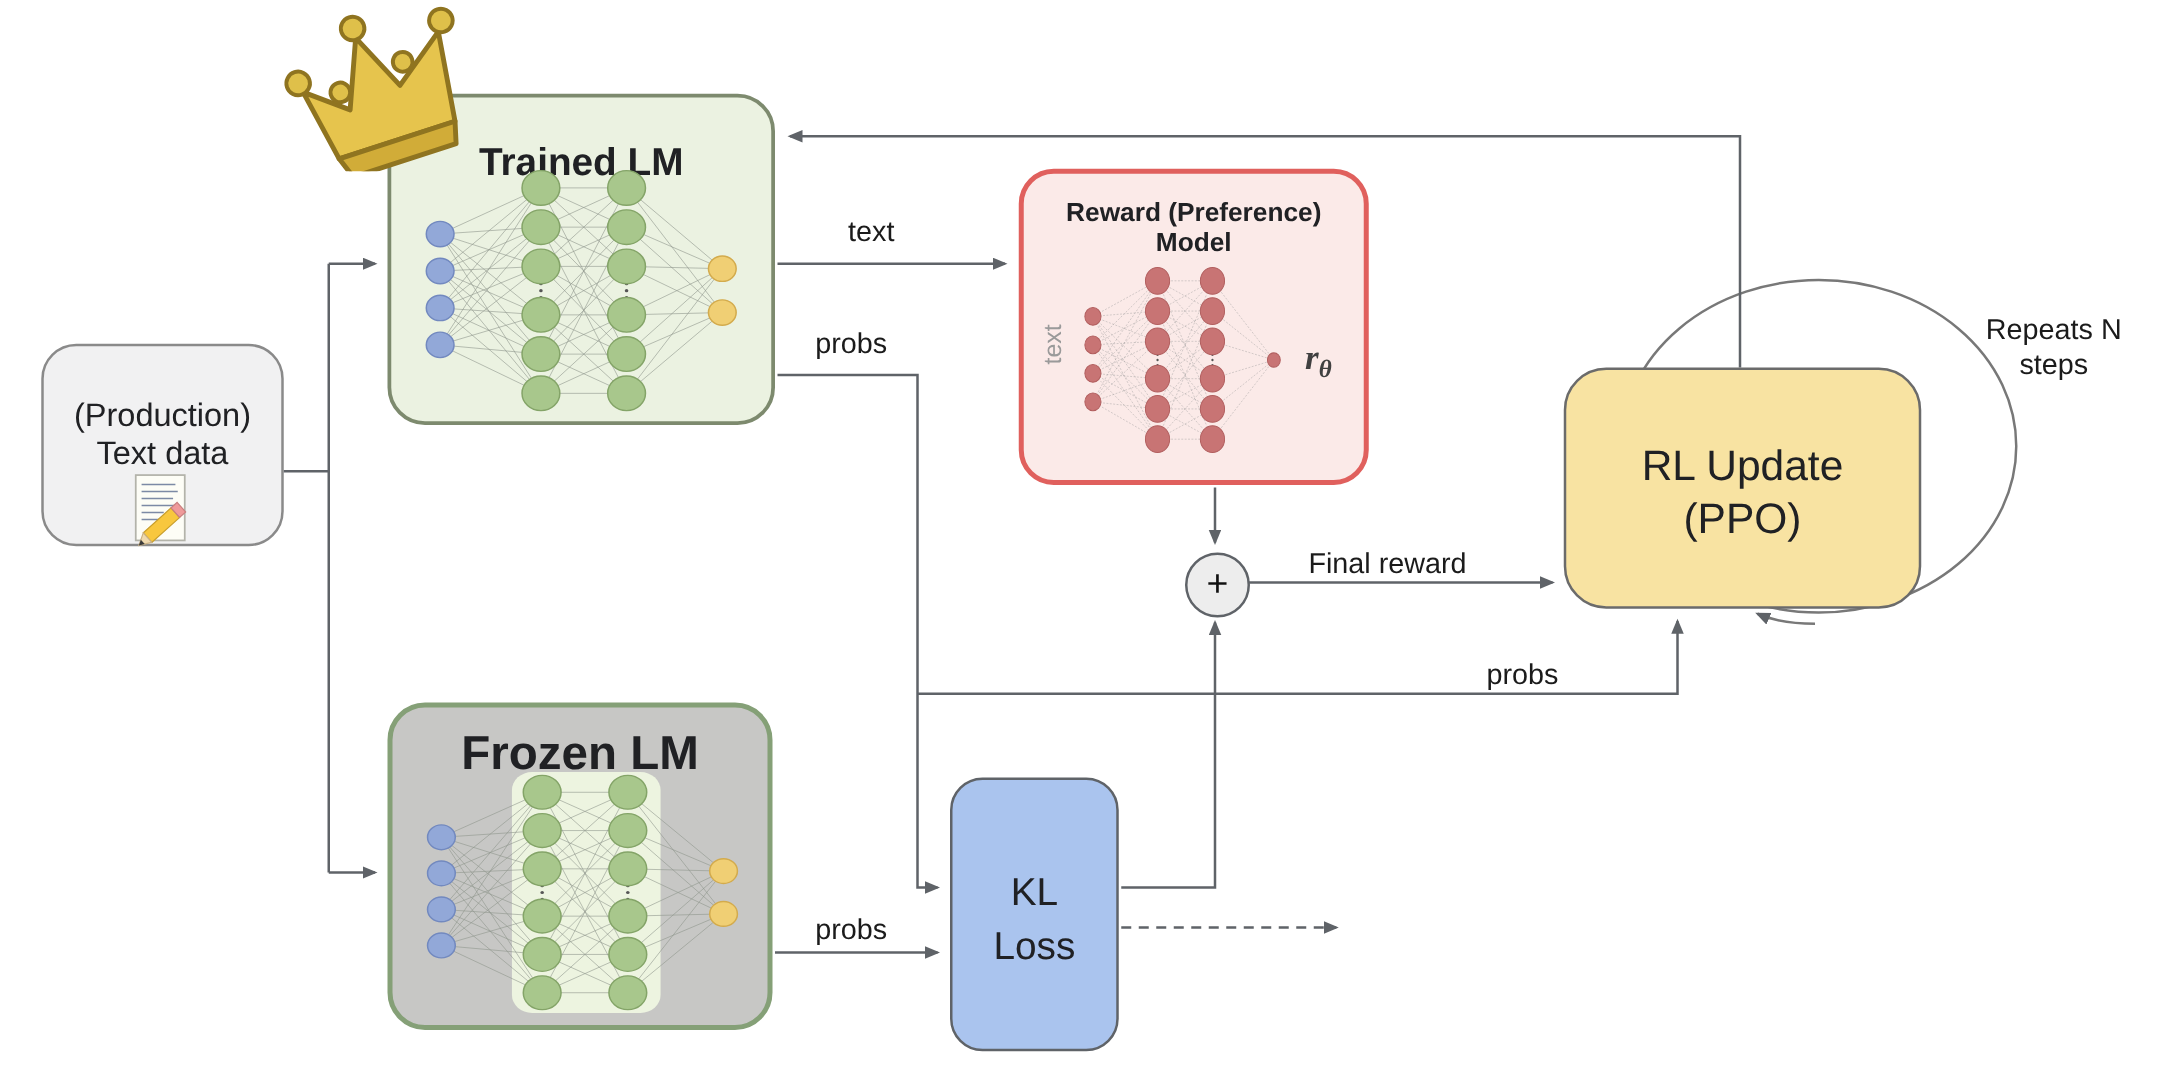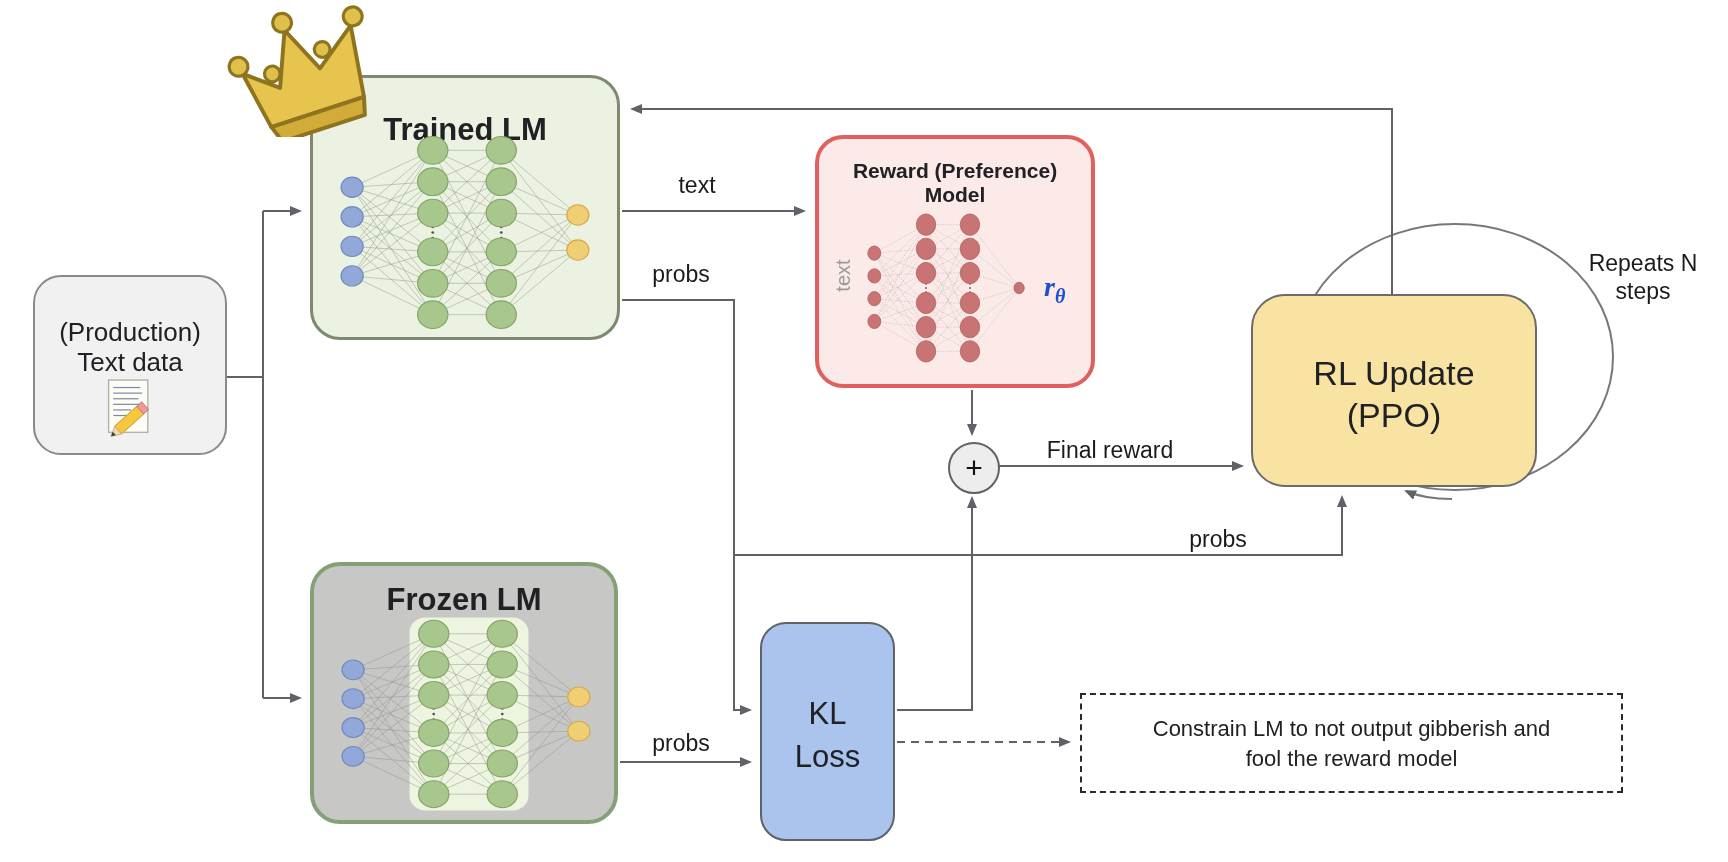--- a/index.html
+++ b/index.html
@@ -15,34 +15,34 @@
   .box-trained{background:var(--c-trained_fill,#ebf2e1);border:3px solid var(--c-trained_border,#7d8a6e);}
   .box-frozen{background:var(--c-frozen_fill,#c7c7c5);border:4px solid var(--c-frozen_border,#85a077);}
   .box-reward{background:var(--c-reward_fill,#fbeae8);border:4px solid var(--c-reward_border,#e0605d);border-radius:28px;}
   .box-rl{background:var(--c-rl_fill,#f8e3a2);border:2.5px solid var(--c-rl_border,#6b6b6b);border-radius:34px;}
   .box-kl{background:var(--c-kl_fill,#aac4ee);border:2px solid var(--c-kl_border,#5f6368);border-radius:26px;}
   .box-constrain{background:#fff;border:2.5px dashed #2a2a2a;}
   .plus-circle{position:absolute;width:48px;height:48px;border-radius:50%;
     background:var(--c-plus_fill,#ededed);border:2px solid #5f6368;
     display:flex;align-items:center;justify-content:center;font-size:30px;color:#111;}
   .rot-label{position:absolute;color:#9a9a9a;font-size:20px;transform:rotate(-90deg);transform-origin:center;}
-  .rtheta{position:absolute;font-family:"Liberation Serif",serif;font-style:italic;font-size:28px;font-weight:bold;color:#1d4ed8;}
+  .rtheta{position:absolute;font-family:"Liberation Serif",serif;font-style:italic;font-size:28px;font-weight:bold;color:#404040;}
   .rtheta sub{font-size:20px;}
   .note-text{font-size:22px;line-height:30px;}
 </style>
 </head>
 <body>
 
 <div id="stage">
 
   <svg class="layer" width="1728" height="862">
     <ellipse cx="1455" cy="357" rx="158" ry="133" fill="none" stroke="#787878" stroke-width="2"></ellipse>
   </svg>
 
-  <div class="node box-text-data" style="left:33px;top:275px;width:194px;height:180px;">
+  <div class="node box-text-data" style="left:33px;top:275px;width:194px;height:162px;">
     <div class="center-text" style="top:40px;font-size:26px;line-height:30px;">(Production)</div>
     <div class="center-text" style="top:70px;font-size:26px;line-height:30px;">Text data</div>
     <svg style="position:absolute;left:68px;top:100px;" width="56" height="64" viewBox="0 0 60 66">
       <rect x="6" y="2" width="42" height="56" fill="#fdfdf6" stroke="#b3b3aa" stroke-width="1.5"></rect>
       <g stroke="#7c8aa5" stroke-width="1.3" fill="none">
         <path d="M11 10 H40"></path>
           <path d="M11 16 H42"></path>
           <path d="M11 22 H38"></path>
         <path d="M11 28 H41"></path>
           <path d="M11 34 H30"></path>
@@ -157,21 +157,21 @@
       <path d="M20 68 L82 68 L79 79 L24 79 Z" fill="#d1ac38" stroke="#8f7420" stroke-width="2.5" stroke-linejoin="round"></path>
       <circle cx="12" cy="25" r="6" fill="#dfc04a" stroke="#8f7420" stroke-width="2"></circle>
       <circle cx="31" cy="36" r="5" fill="#dfc04a" stroke="#8f7420" stroke-width="2"></circle>
       <circle cx="47" cy="7" r="6" fill="#dfc04a" stroke="#8f7420" stroke-width="2"></circle>
       <circle cx="66" cy="31" r="5" fill="#dfc04a" stroke="#8f7420" stroke-width="2"></circle>
       <circle cx="91" cy="17" r="6" fill="#dfc04a" stroke="#8f7420" stroke-width="2"></circle>
     </g>
   </svg>
 
   <div class="node rounded box-frozen" style="left:310px;top:562px;width:308px;height:262px;">
-    <div class="node-title" style="top:16px;font-size:31px;">Frozen LM</div>
+    <div class="node-title" style="top:16px;font-size:38px;">Frozen LM</div>
     <svg style="position:absolute;left:23px;top:48px;" width="262" height="200" viewBox="0 0 260 222" preserveAspectRatio="none">
         <rect x="72" y="4" width="118" height="214" rx="16" fill="#edf4e0"></rect>
         <line x1="16" y1="62" x2="96" y2="22" stroke="#8e958c" stroke-width="0.7" opacity="0.7"></line>
         <line x1="16" y1="62" x2="96" y2="56" stroke="#8e958c" stroke-width="0.7" opacity="0.7"></line>
         <line x1="16" y1="62" x2="96" y2="90" stroke="#8e958c" stroke-width="0.7" opacity="0.7"></line>
         <line x1="16" y1="62" x2="96" y2="132" stroke="#8e958c" stroke-width="0.7" opacity="0.7"></line>
         <line x1="16" y1="62" x2="96" y2="166" stroke="#8e958c" stroke-width="0.7" opacity="0.7"></line>
         <line x1="16" y1="62" x2="96" y2="200" stroke="#8e958c" stroke-width="0.7" opacity="0.7"></line>
         <line x1="16" y1="94" x2="96" y2="22" stroke="#8e958c" stroke-width="0.7" opacity="0.7"></line>
         <line x1="16" y1="94" x2="96" y2="56" stroke="#8e958c" stroke-width="0.7" opacity="0.7"></line>
@@ -351,24 +351,20 @@
   <div class="node box-rl" style="left:1251px;top:294px;width:286px;height:193px;">
     <div class="center-text" style="top:56px;font-size:34px;line-height:42px;">RL Update</div>
     <div class="center-text" style="top:98px;font-size:34px;line-height:42px;">(PPO)</div>
   </div>
 
   <div class="node box-kl" style="left:760px;top:622px;width:135px;height:219px;">
     <div class="center-text" style="top:68px;font-size:31px;line-height:43px;">KL</div>
     <div class="center-text" style="top:111px;font-size:31px;line-height:43px;">Loss</div>
   </div>
 
-  <div class="node box-constrain" style="left:1080px;top:693px;width:543px;height:100px;">
-    <div class="center-text note-text" style="top:19px;">Constrain LM to not output gibberish and</div>
-    <div class="center-text note-text" style="top:49px;">fool the reward model</div>
-  </div>
 
   <svg class="layer" width="1728" height="862">
     <defs>
       <marker id="arr" markerWidth="7" markerHeight="6" refX="5" refY="2.5" orient="auto" markerUnits="strokeWidth">
         <path d="M0 0 L6 2.5 L0 5 Z" fill="#5f6368"></path>
       </marker>
     </defs>
     <g stroke="#5f6368" stroke-width="2" fill="none">
       <path d="M227 377 H263 M263 211 V698"></path>
       <path d="M263 211 H300" marker-end="url(#arr)"></path>

